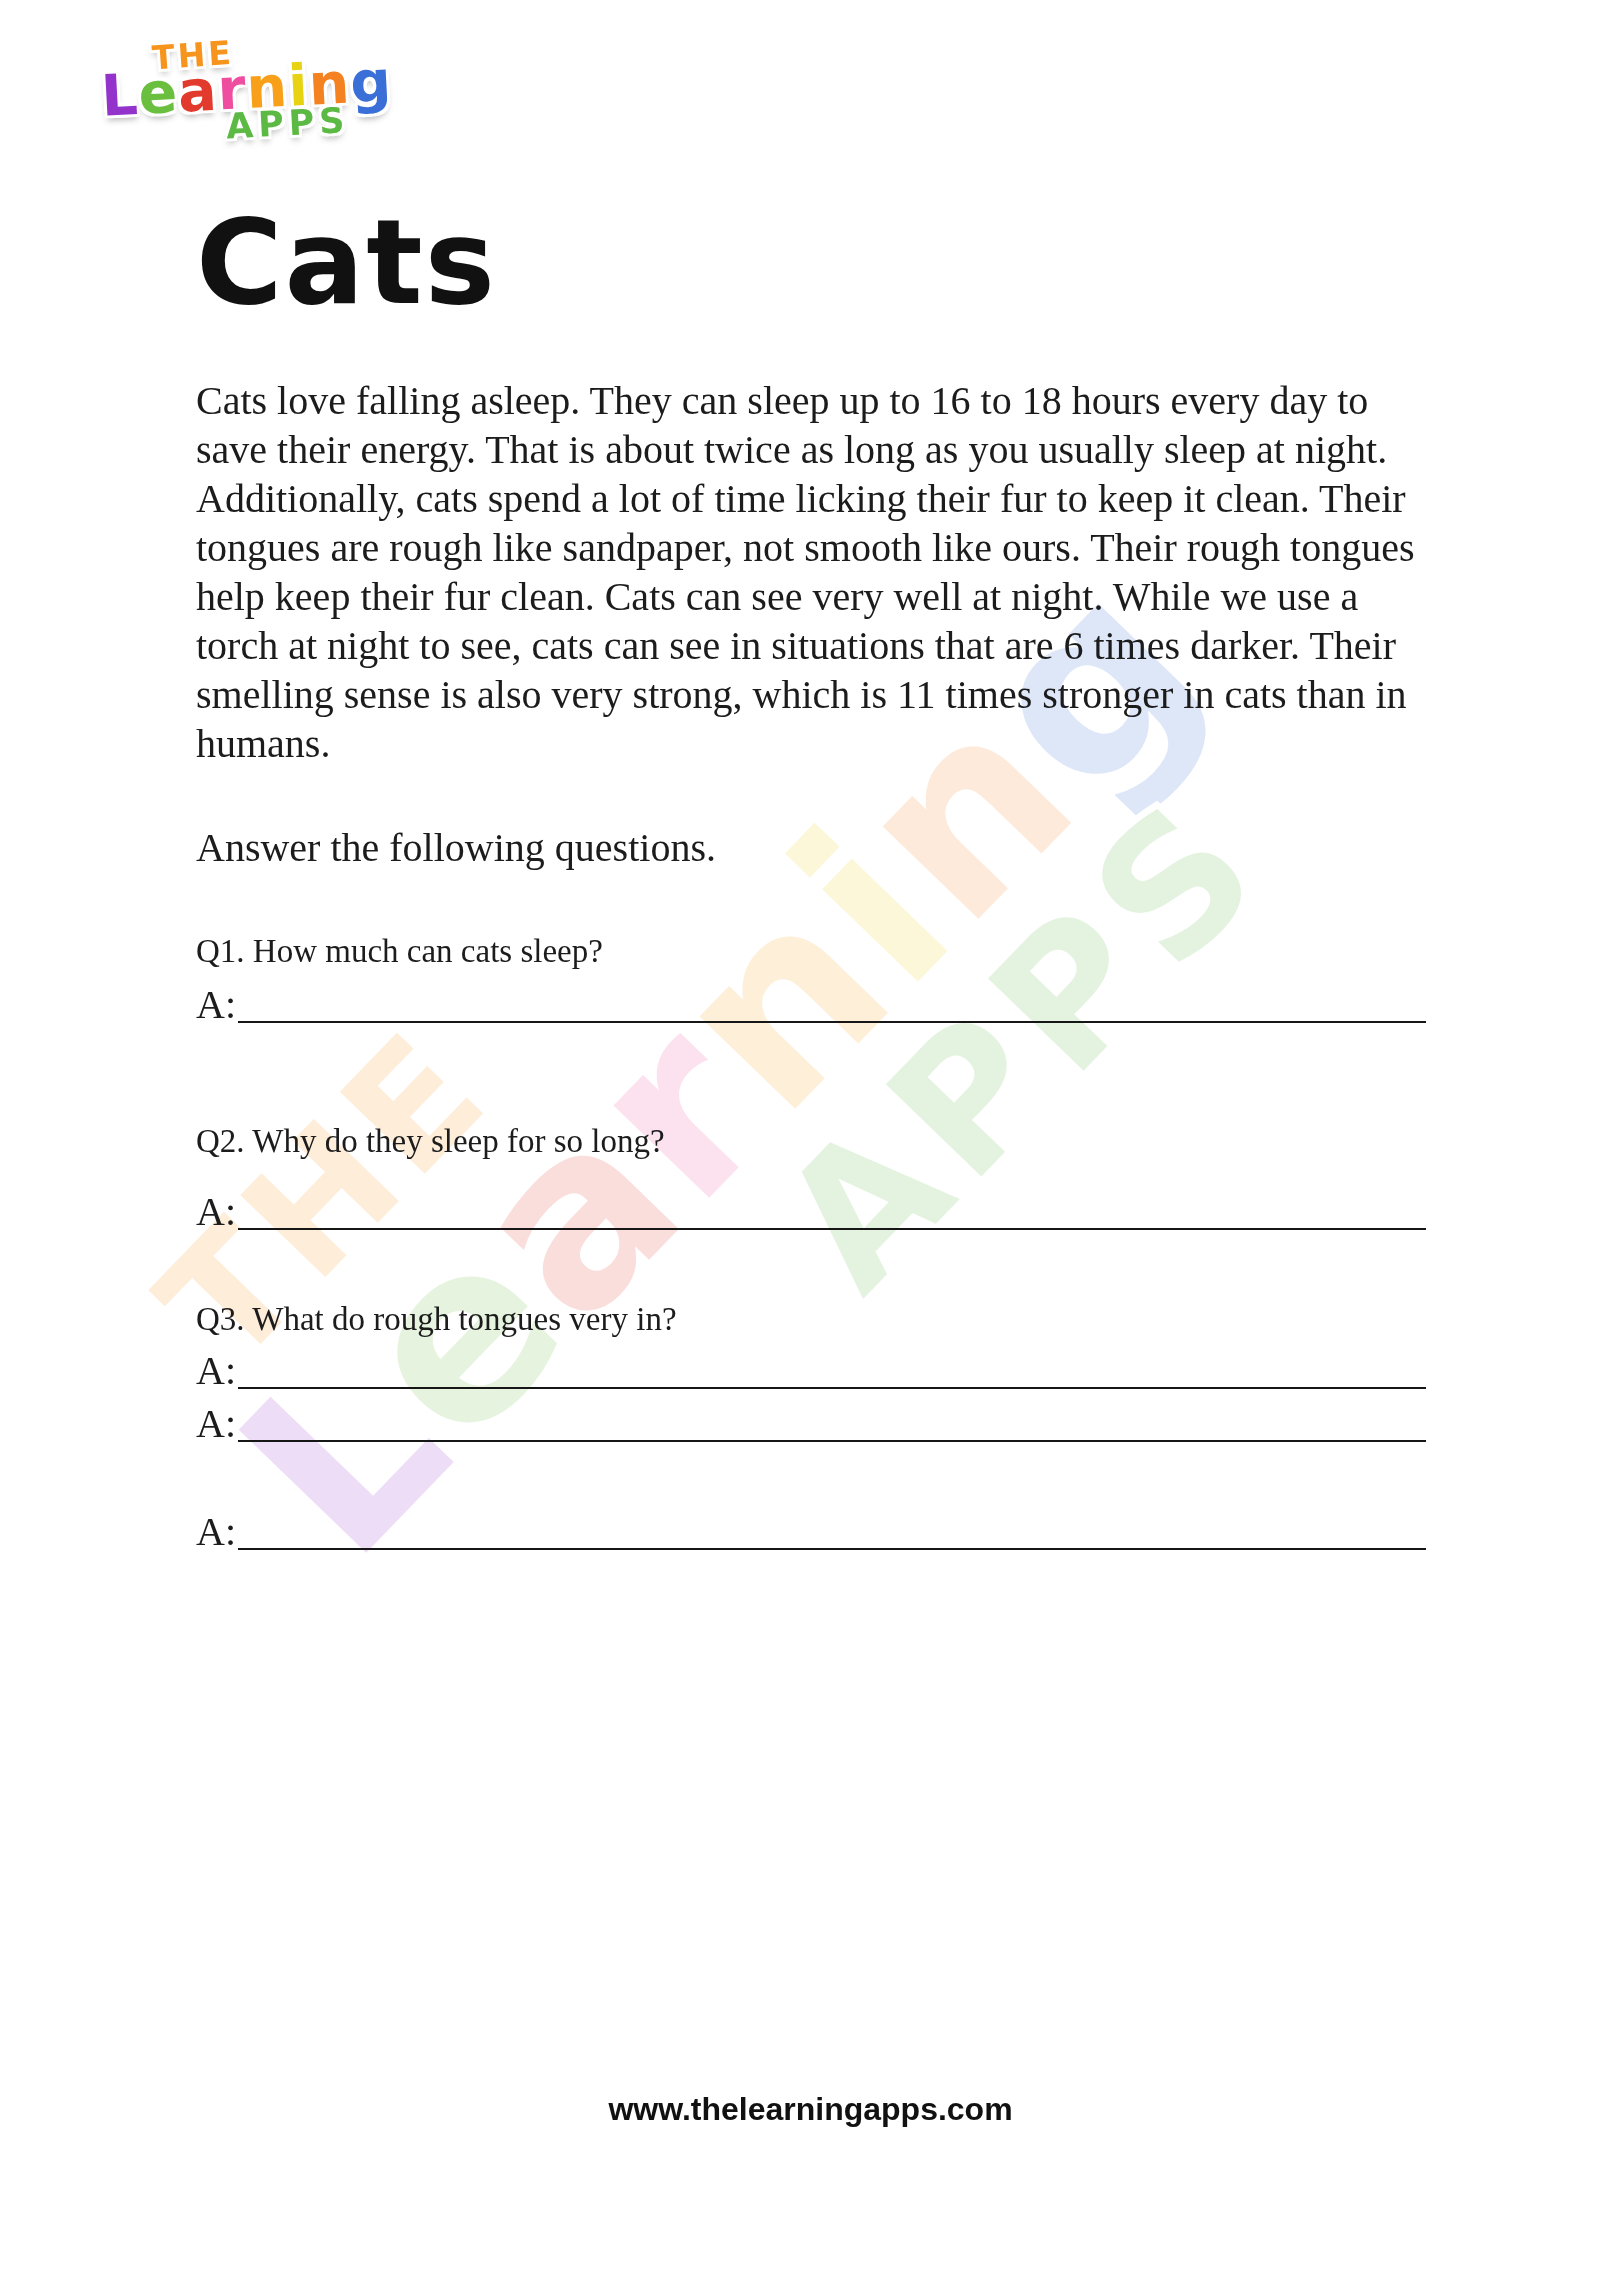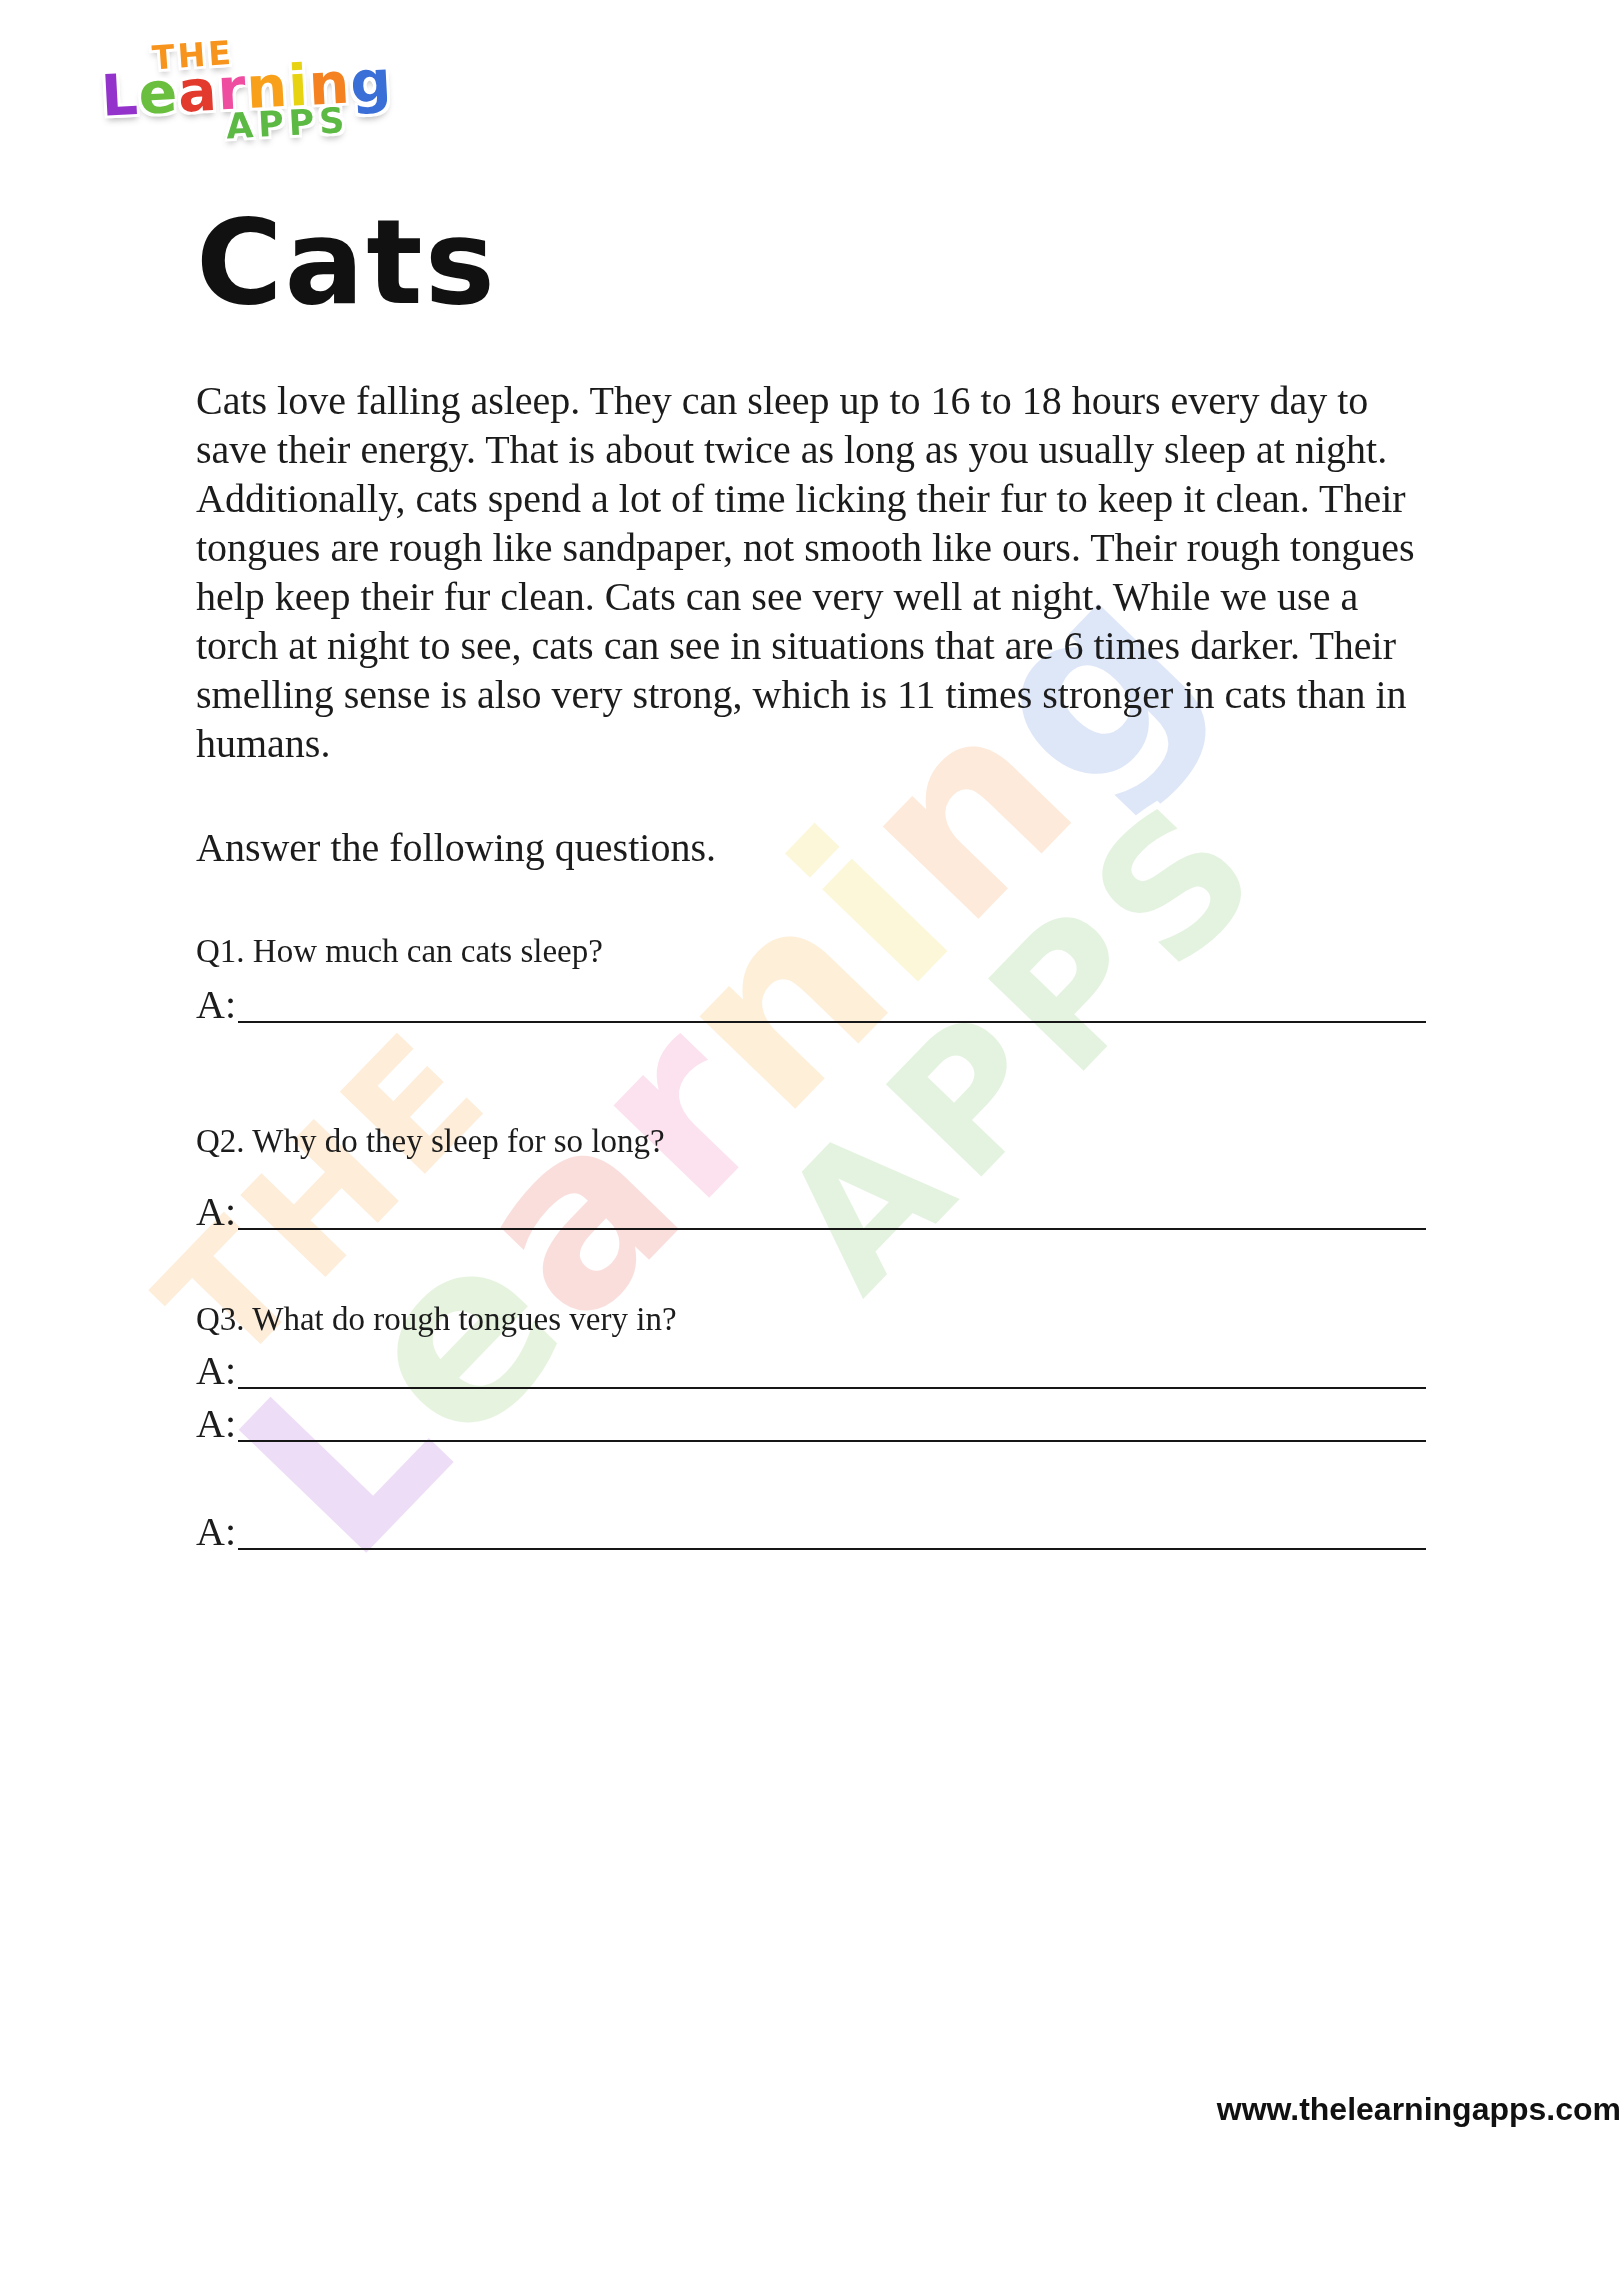--- a/index.html
+++ b/index.html
@@ -58,21 +58,21 @@
   }
   .mt-q1{margin-top:55px;} .row-q1{margin-top:3.9px;}
   .mt-q2{margin-top:88px;} .row-q2{margin-top:21.6px;}
   .mt-q3{margin-top:59px;} .row-q3{margin-top:2px;}
   .mt-q4{margin-top:51px;} .row-q4{margin-top:3.9px;}
   .mt-q5{margin-top:47px;} .row-q5{margin-top:59px;}
 
   
   .footer{
     position:absolute;left:0;top:2091px;width:100%;
-    text-align:right;z-index:2;
+    text-align:center;z-index:2;
     font-family:"Liberation Sans", sans-serif;font-weight:bold;
     font-size:32px;color:#111;
   }
 </style>
 </head>
 <body>
 
 <div class="page">
 
   <div class="watermark" aria-hidden="true">

